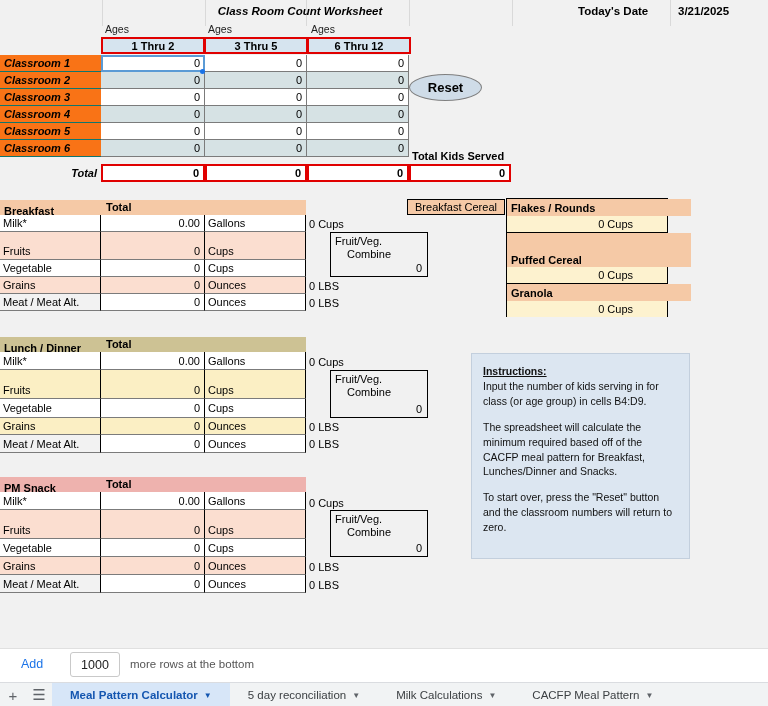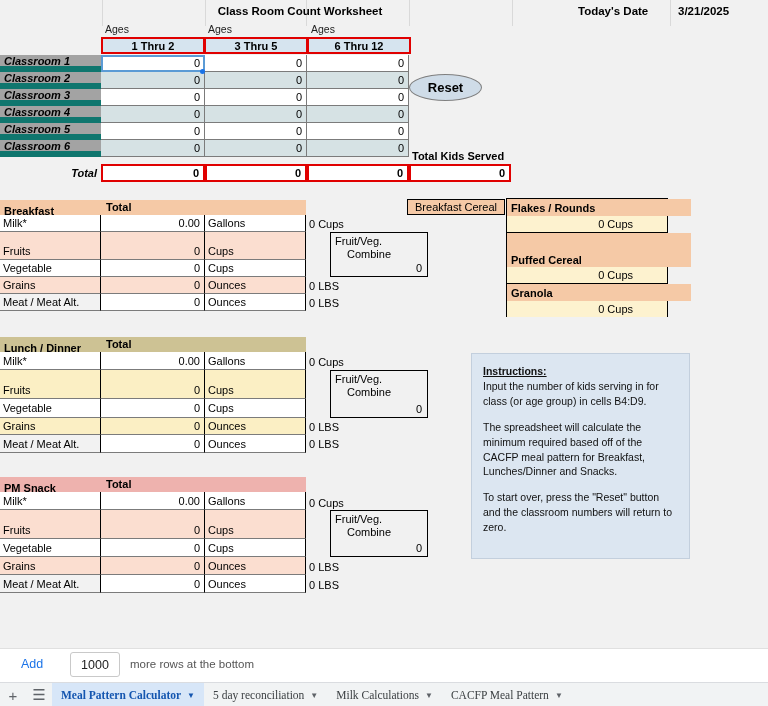--- a/index.html
+++ b/index.html
@@ -15,21 +15,21 @@
   .sheet{position:absolute;left:0;top:0;width:768px;height:648px;background:#f1f1f1;overflow:hidden;}
 
   
   .abs{position:absolute;box-sizing:border-box;}
   .txt{display:flex;align-items:center;}
   .l{justify-content:flex-start;}
 
   
   .title{
     left:0;top:3px;width:600px;height:16px;
-    font-weight:bold;font-size:11.5px;
+    font-style:italic;font-weight:bold;font-size:11.5px;
     justify-content:center;
   }
   .date-lbl{left:578px;top:3px;width:100px;height:16px;font-weight:bold;font-size:11.5px;}
   .date-val{left:678px;top:3px;width:80px;height:16px;font-weight:bold;font-size:11.5px;}
 
   
   .topsep{position:absolute;top:0;width:1px;height:26px;background:#d9d9d9;}
 
   
   .ages{height:14px;font-size:10.5px;color:#222;}
@@ -37,22 +37,22 @@
   
   .agehdr{
     background:#d6e4ef;border:2px solid #e00000;
     font-weight:bold;font-size:11px;height:17px;
     justify-content:center;align-items:center;
   }
 
   
   .cr-label{
     font-style:italic;font-weight:bold;font-size:11px;
-    border-bottom:6px solid #0f766e;
-    padding-left:4px;background:#a3a3a3;
+    border-bottom:1px solid #0f766e;
+    padding-left:4px;background:#f97316;
     height:17px;
   }
   .cr-cell{
     border-right:1px solid #7b7b7b;
     border-bottom:1px solid #7b7b7b;
     height:17px;font-size:11px;padding-right:4px;
     justify-content:flex-end;align-items:center;
   }
   .band{background:#d6e2e4;}
   .white{background:#ffffff;}
@@ -164,23 +164,22 @@
     position:absolute;left:0;top:682px;width:768px;height:24px;
     background:#f1f3f4;border-top:1px solid #dadce0;
     display:flex;align-items:center;
   }
   .tb-icon{
     width:26px;height:24px;display:flex;align-items:center;justify-content:center;
     color:#5f6368;font-size:15px;cursor:pointer;
   }
   .tab{
     height:24px;display:flex;align-items:center;gap:6px;
-    padding:0 9px;font-size:11.5px;color:#3c4043;cursor:pointer;
+    padding:0 18px;font-size:11.5px;color:#3c4043;cursor:pointer;
     white-space:nowrap;
-    font-family:Liberation Serif, serif;
   }
   .tab.active{background:#d7e6f8;color:#1456b0;font-weight:bold;}
   .caret{font-size:8px;color:#5f6368;}
   .tab.active .caret{color:#1456b0;}
 </style>
 </head>
 <body>
 
 <div class="sheet">
 

